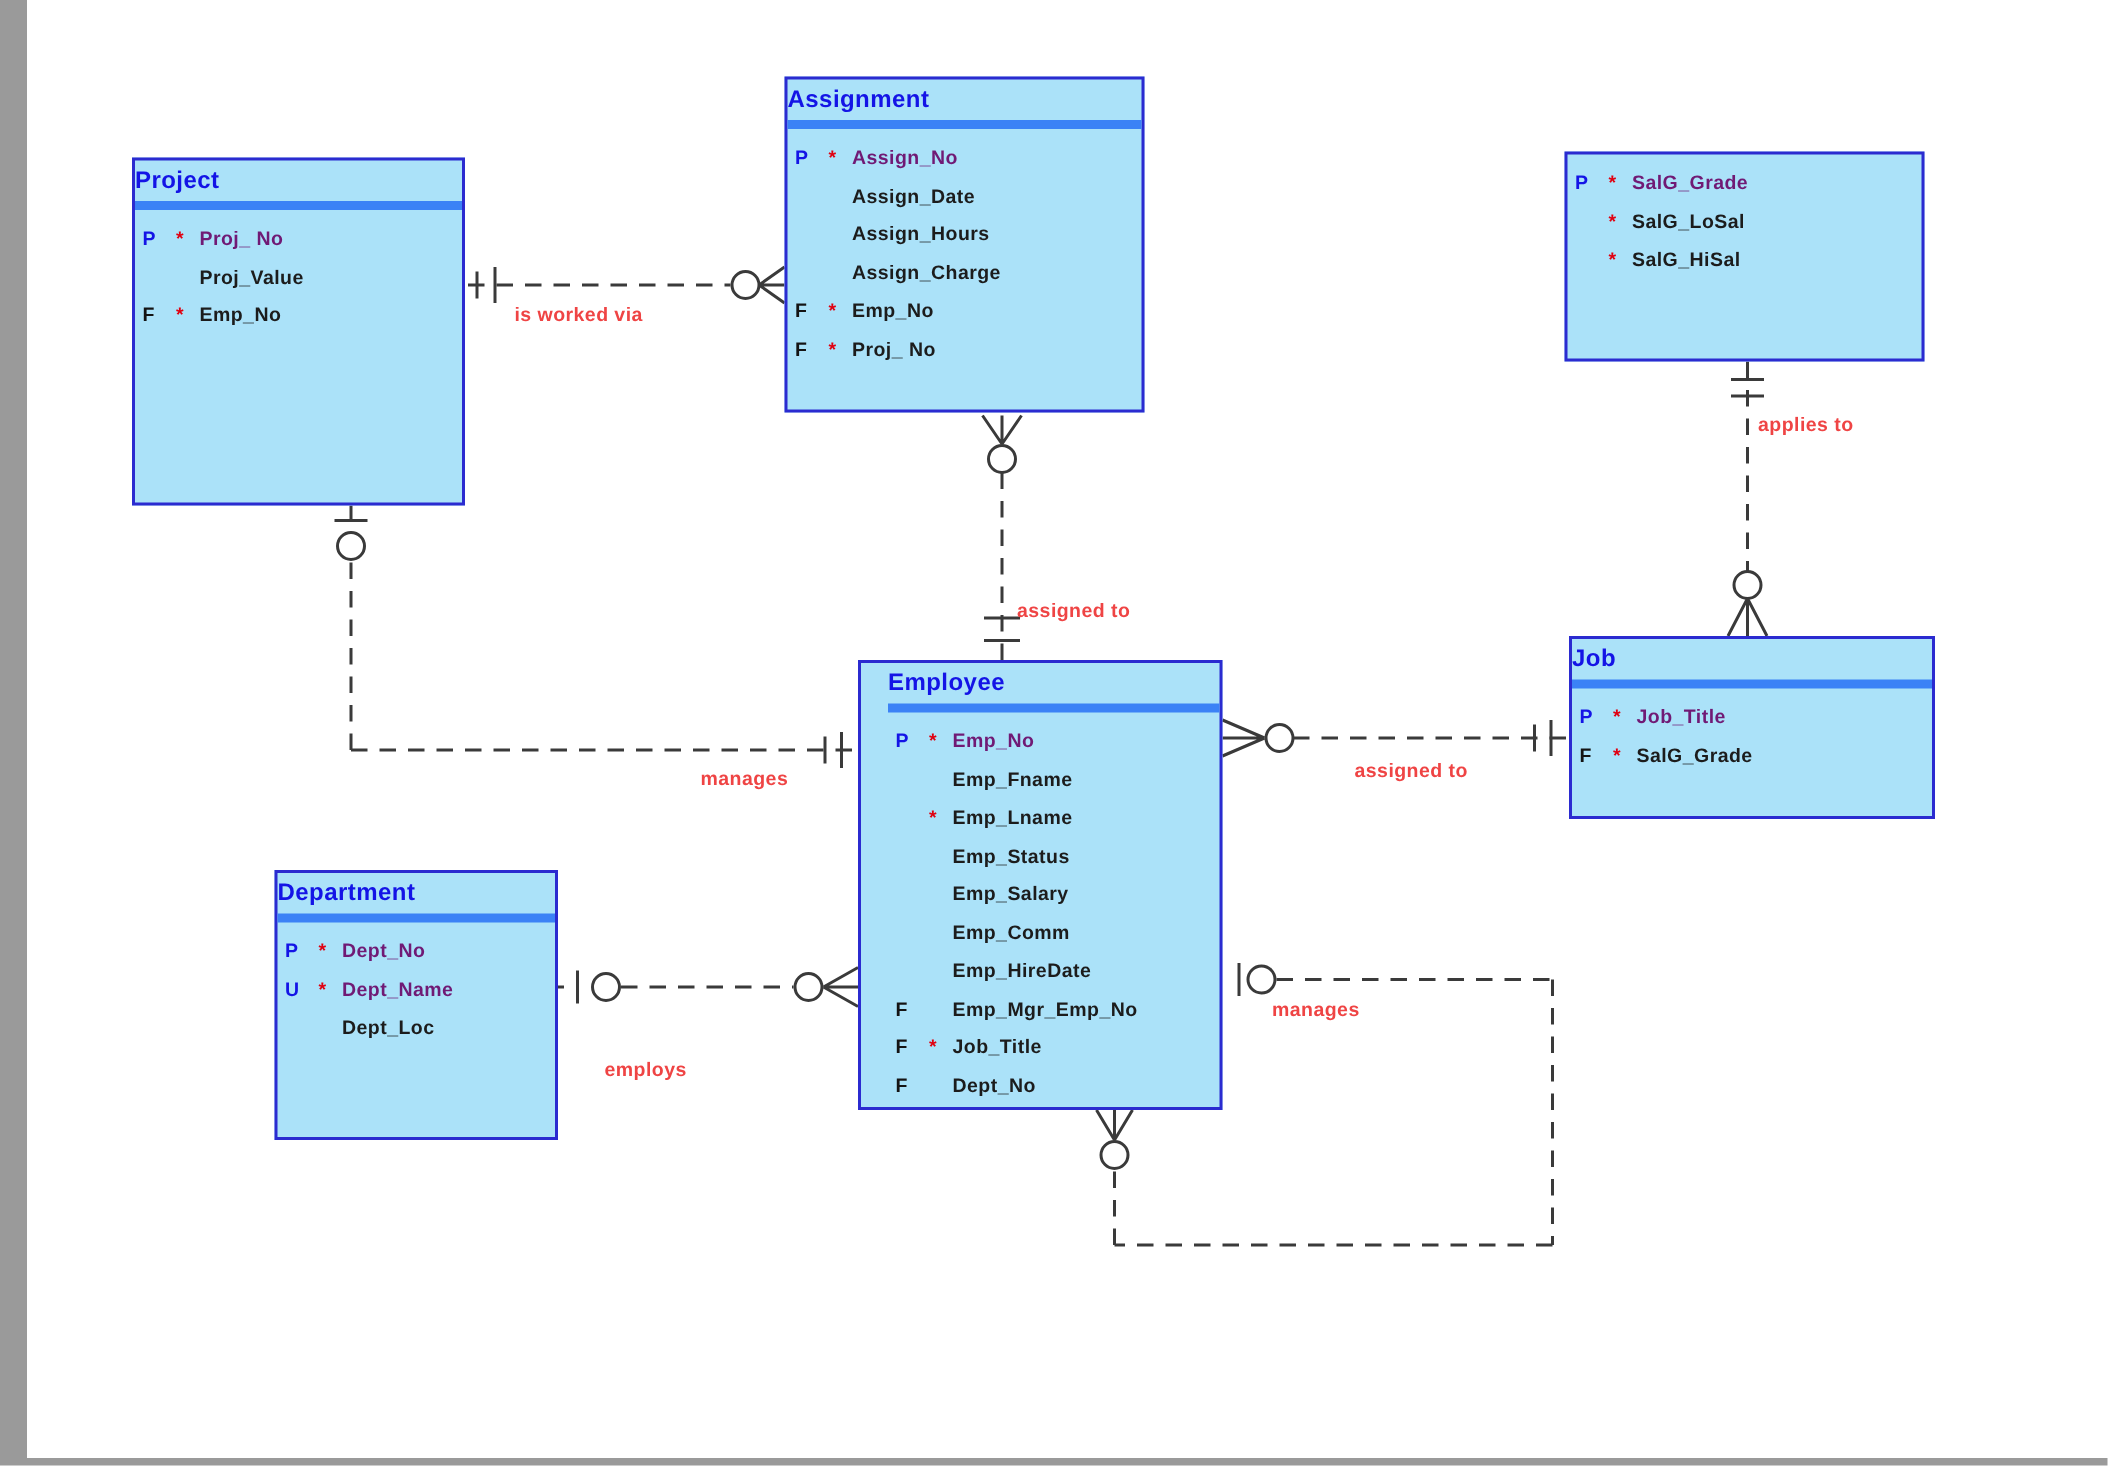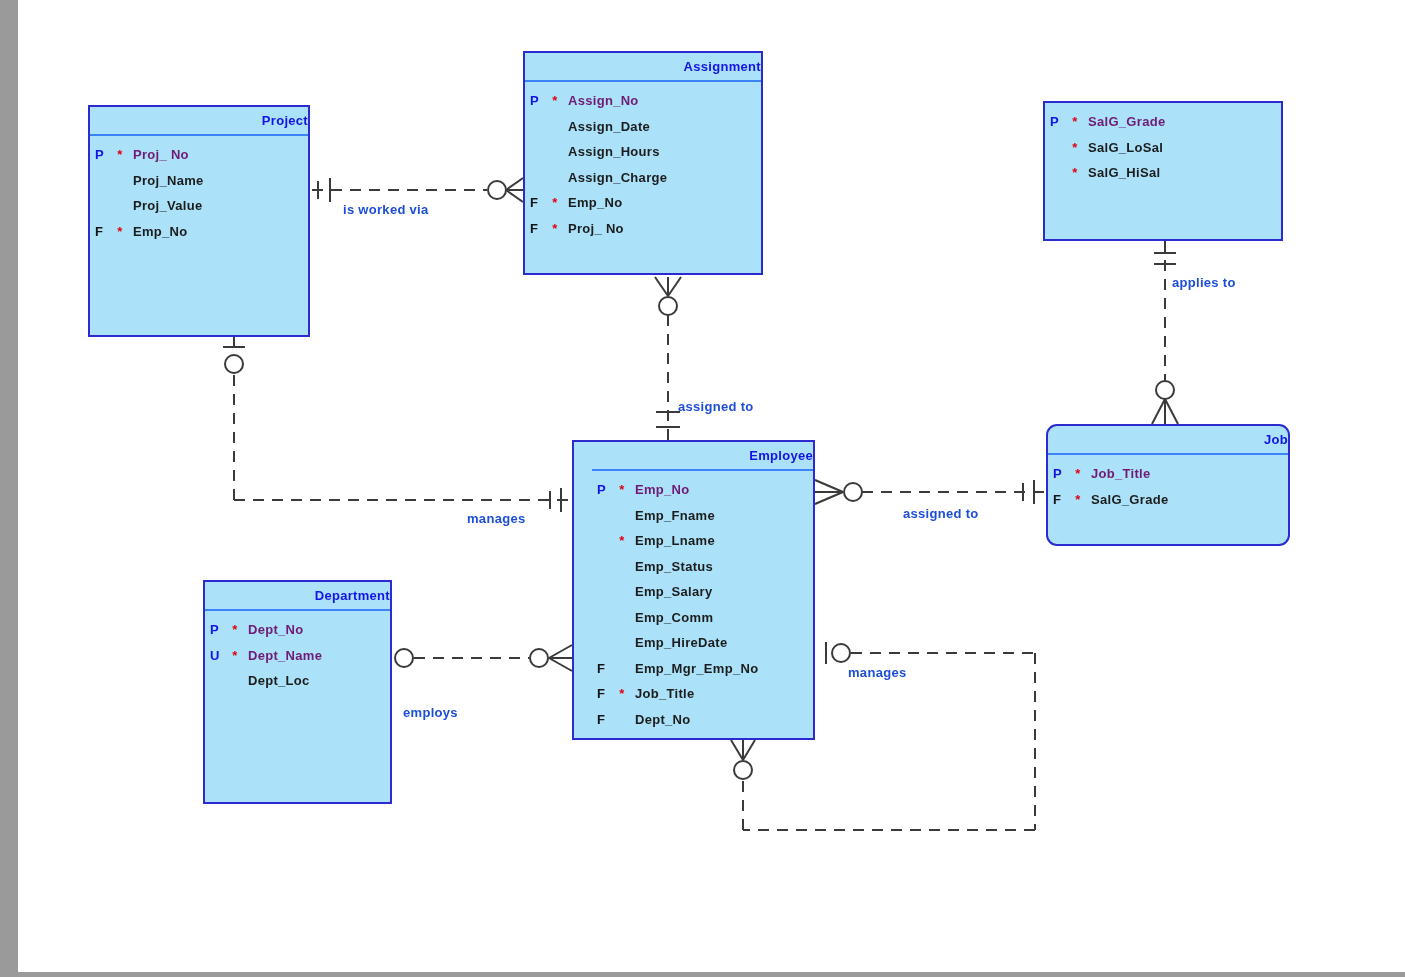--- a/index.html
+++ b/index.html
@@ -14,42 +14,42 @@
   .rel-layer{position:absolute;left:0;top:0;width:1405px;height:977px;}
   .rel-layer g{stroke:#3a3a3a;stroke-width:2;fill:none;}
   .rel-layer .dash{stroke-dasharray:11 8;}
   .rel-layer circle{fill:#ffffff;}
 
   .entity{
     position:absolute;background:#abe2f9;border:2px solid #2b2bd0;
     box-sizing:border-box;
   }
   .entity .title{
-    height:27px;line-height:27px;text-align:right;
-    border-bottom:2px solid #3b82f6;
-    color:#1414e6;font-weight:bold;font-size:13px;letter-spacing:.3px;
+    height:27px;line-height:27px;text-align:left;
+    border-bottom:6px solid #3b82f6;
+    color:#1414e6;font-weight:bold;font-size:16px;letter-spacing:.3px;
   }
   .rows{padding-top:6px;}
   .row{display:flex;height:25.5px;line-height:25.5px;font-size:13px;font-weight:bold;color:#1c1c1c;letter-spacing:.3px;}
   .row .k{width:17px;padding-left:5px;flex:none;}
   .row .s{width:16px;flex:none;color:#e00010;text-align:center;}
   .row .n{padding-left:5px;white-space:nowrap;}
   .kP,.kU{color:#1414e6;}
   .kF{color:#141414;}
   .pk{color:#701a75;}
 
   .e-project{left:88px;top:105px;width:222px;height:232px;}
   .e-assignment{left:523px;top:51px;width:240px;height:224px;}
   .e-salgrade{left:1043px;top:101px;width:240px;height:140px;}
   .e-employee{left:572px;top:440px;width:243px;height:300px;padding-left:18px;}
-  .e-department{left:183px;top:580px;width:189px;height:224px;margin-left:20px;}
-  .e-job{left:1046px;top:424px;width:244px;height:122px;border-radius:11px;}
+  .e-department{left:183px;top:580px;width:189px;height:180px;}
+  .e-job{left:1046px;top:424px;width:244px;height:122px;}
 
   .rel-label{
-    position:absolute;font-size:13px;font-weight:bold;color:#1d4ed8;
+    position:absolute;font-size:13px;font-weight:bold;color:#ef4444;
     white-space:nowrap;letter-spacing:.3px;
   }
   .lbl-1{left:343px;top:202px;}
   .lbl-2{left:678px;top:399px;}
   .lbl-3{left:467px;top:511px;}
   .lbl-4{left:903px;top:506px;}
   .lbl-5{left:1172px;top:275px;}
   .lbl-6{left:403px;top:672px;margin-top:33px;}
   .lbl-7{left:848px;top:665px;}
 </style>
@@ -122,25 +122,20 @@
   <div class="title">Project</div>
   <div class="rows">
     <div class="row">
       <span class="k kP">P</span>
       <span class="s">*</span>
       <span class="n pk">Proj_ No</span>
     </div>
     <div class="row">
       <span class="k"></span>
       <span class="s"></span>
-      <span class="n">Proj_Name</span>
-    </div>
-    <div class="row">
-      <span class="k"></span>
-      <span class="s"></span>
       <span class="n">Proj_Value</span>
     </div>
     <div class="row">
       <span class="k kF">F</span>
       <span class="s">*</span>
       <span class="n">Emp_No</span>
     </div>
   </div>
 </div>
 

